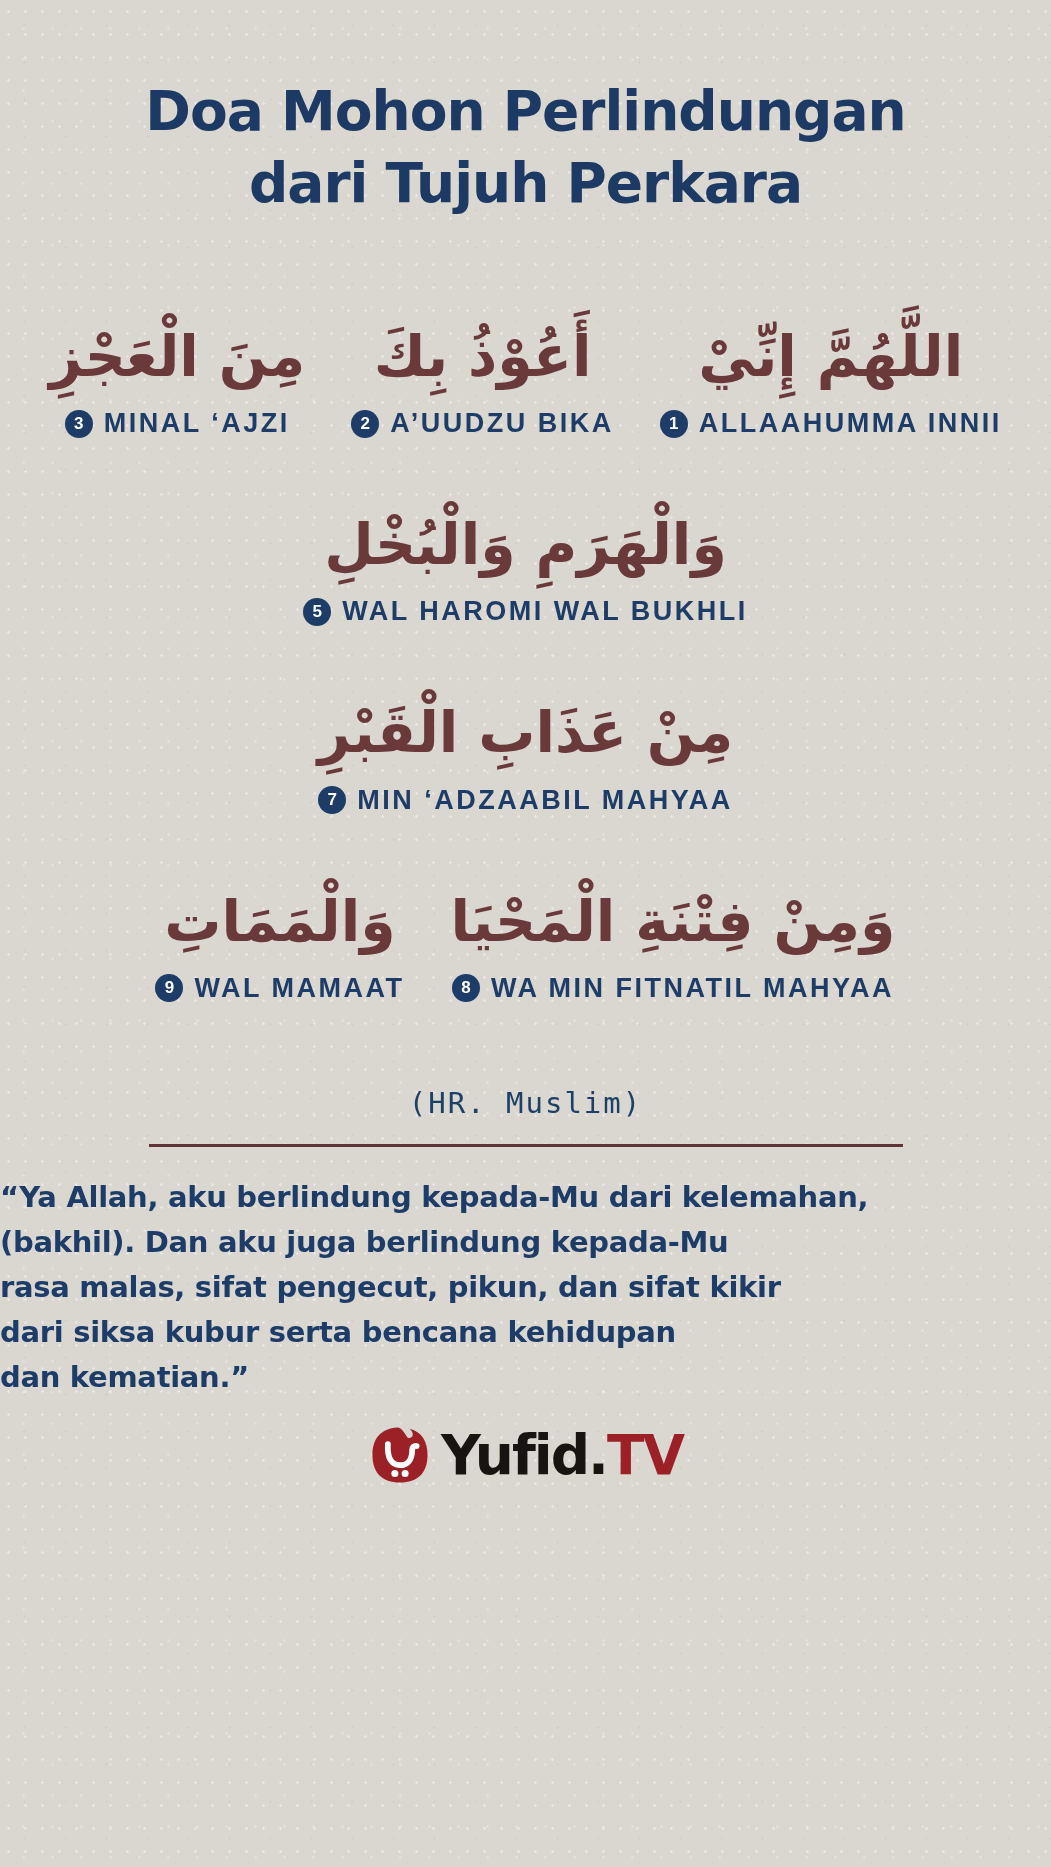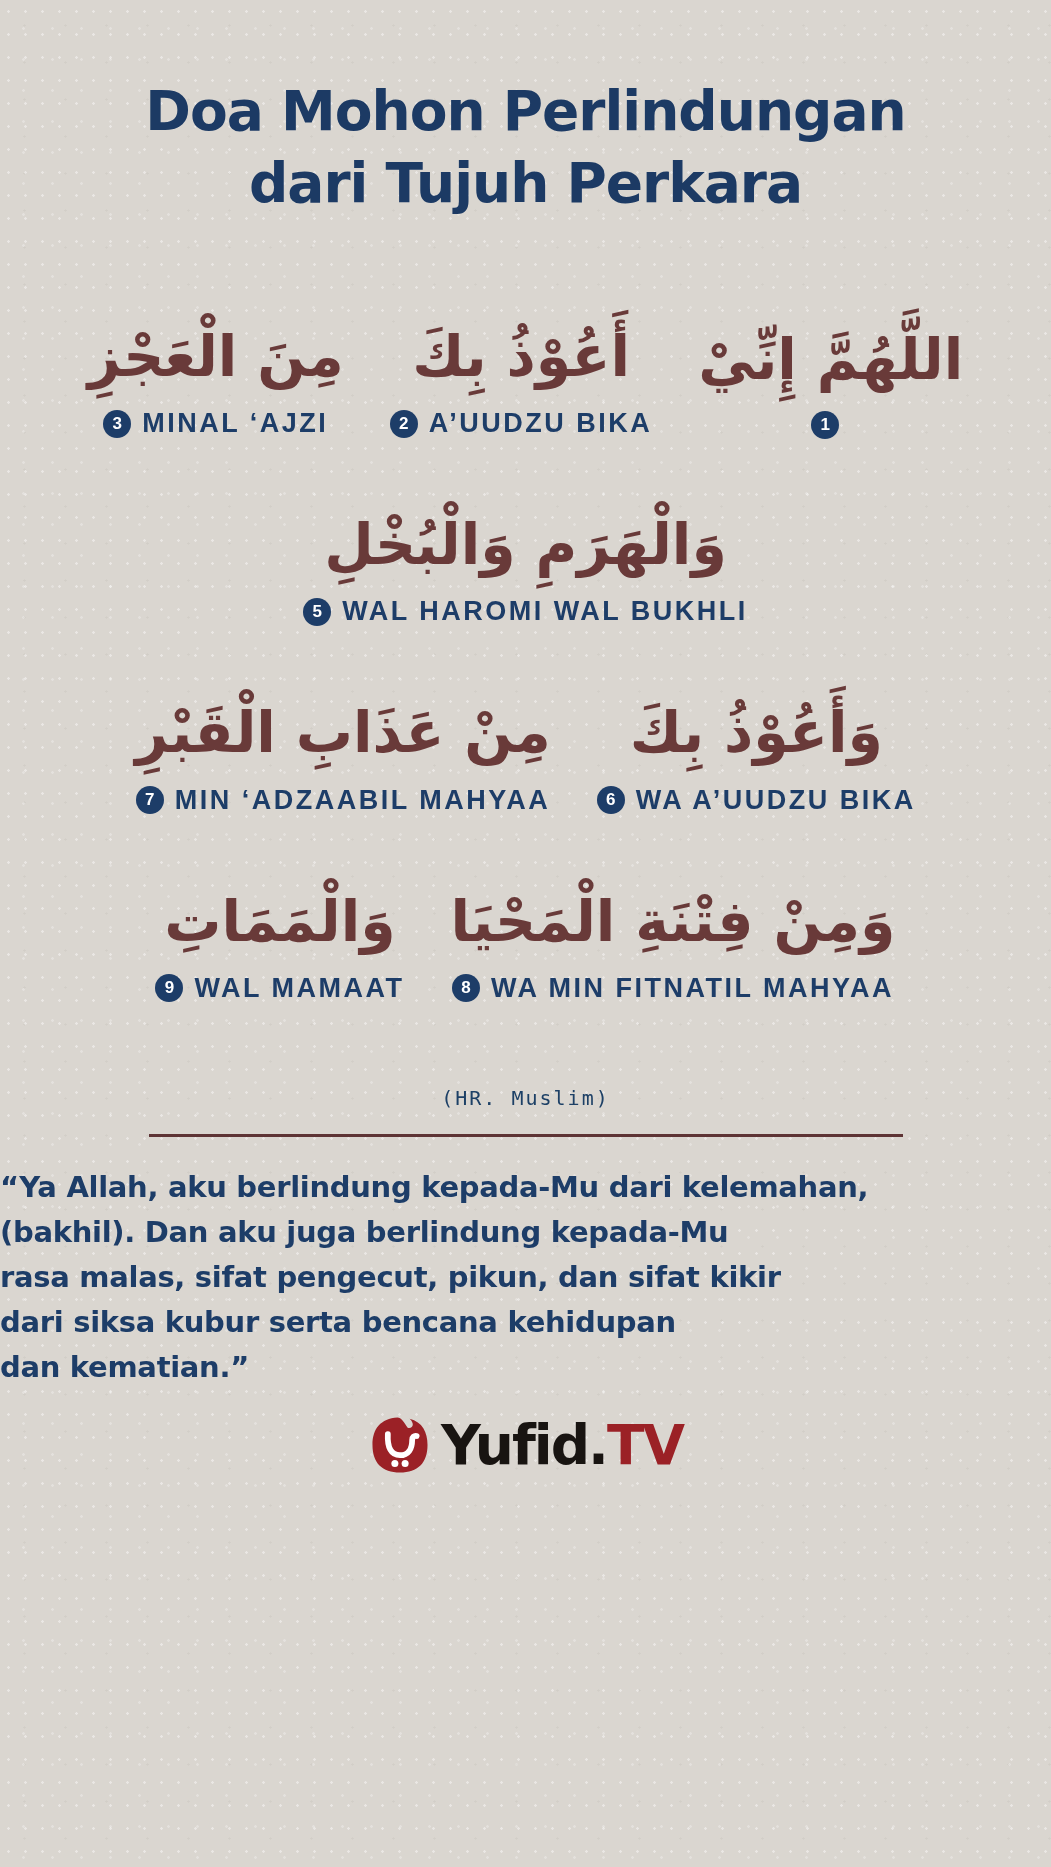--- a/index.html
+++ b/index.html
@@ -46,21 +46,21 @@
     margin-right:11px; flex-shrink:0;
     font-family:"Liberation Sans",sans-serif;
   }
   .latin{
     color:#1d3d68; font-size:27px; font-weight:bold; letter-spacing:2.5px;
     font-family:"Liberation Sans",sans-serif; white-space:nowrap;
   }
 
   .source{
     margin-top:82px; text-align:center;
-    color:#1d4066; font-size:20px; letter-spacing:2px;
+    color:#1d4066; font-size:29px; letter-spacing:2px;
     font-family:"DejaVu Sans Mono","Liberation Mono",monospace;
   }
   .divider{
     display:block; width:754px; margin:24px auto 0;
     border:none; border-top:3px solid #5e3435;
   }
 
   .translation{
     margin-top:28px; 
     color:#1d3d68; font-size:29px; font-weight:bold; line-height:1.55;
@@ -104,47 +104,41 @@
         <div class="arabic">أَعُوْذُ بِكَ</div>
         <div class="latin-row">
           <span class="badge">2</span>
           <span class="latin">A’UUDZU BIKA</span>
         </div>
       </div>
       <div class="dua-item">
         <div class="arabic">اللَّهُمَّ إِنِّيْ</div>
         <div class="latin-row">
           <span class="badge">1</span>
+          <span class="latin">ALLAAHUMMA INNII</span>
         </div>
       </div>
     </div>
 
     <div class="dua-row">
       <div class="dua-item">
         <div class="arabic">وَالْهَرَمِ وَالْبُخْلِ</div>
         <div class="latin-row">
           <span class="badge">5</span>
           <span class="latin">WAL HAROMI WAL BUKHLI</span>
         </div>
       </div>
     </div>
 
     <div class="dua-row">
       <div class="dua-item">
         <div class="arabic">مِنْ عَذَابِ الْقَبْرِ</div>
         <div class="latin-row">
           <span class="badge">7</span>
           <span class="latin">MIN ‘ADZAABIL MAHYAA</span>
-        </div>
-      </div>
-      <div class="dua-item">
-        <div class="arabic">وَأَعُوْذُ بِكَ</div>
-        <div class="latin-row">
-          <span class="badge">6</span>
-          <span class="latin">WA A’UUDZU BIKA</span>
         </div>
       </div>
     </div>
 
     <div class="dua-row">
       <div class="dua-item">
         <div class="arabic">وَالْمَمَاتِ</div>
         <div class="latin-row">
           <span class="badge">9</span>
           <span class="latin">WAL MAMAAT</span>

